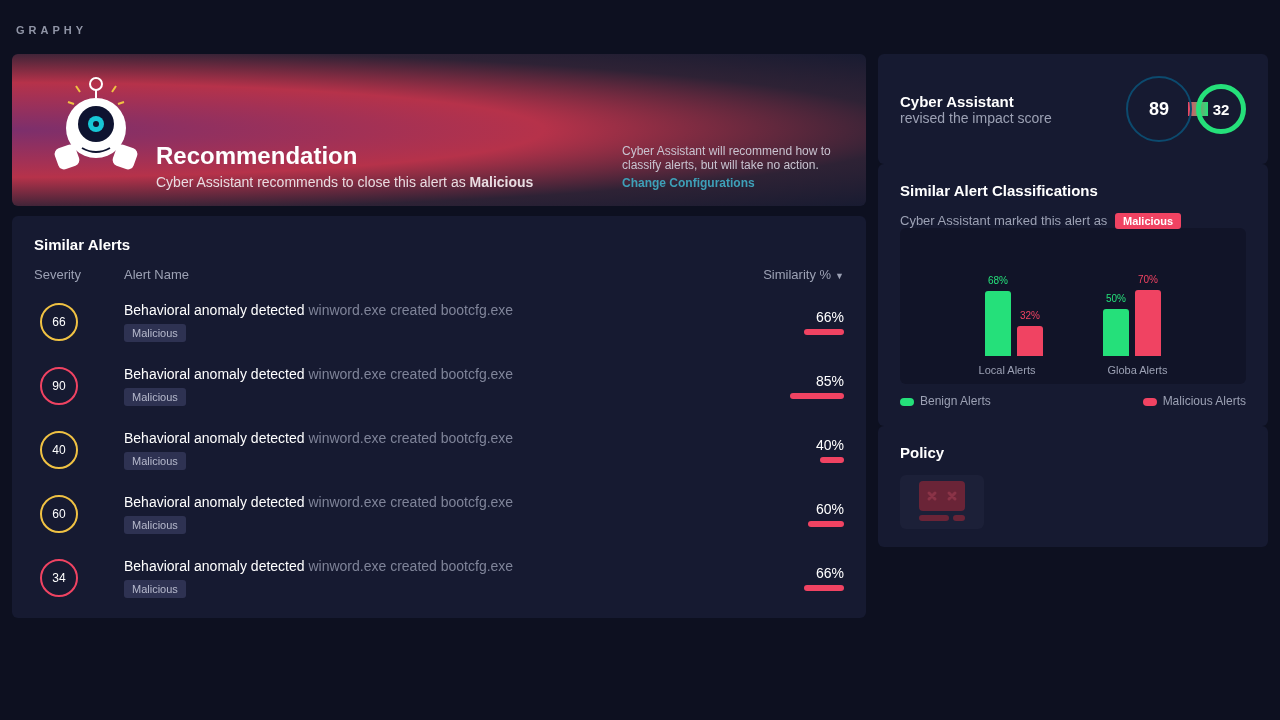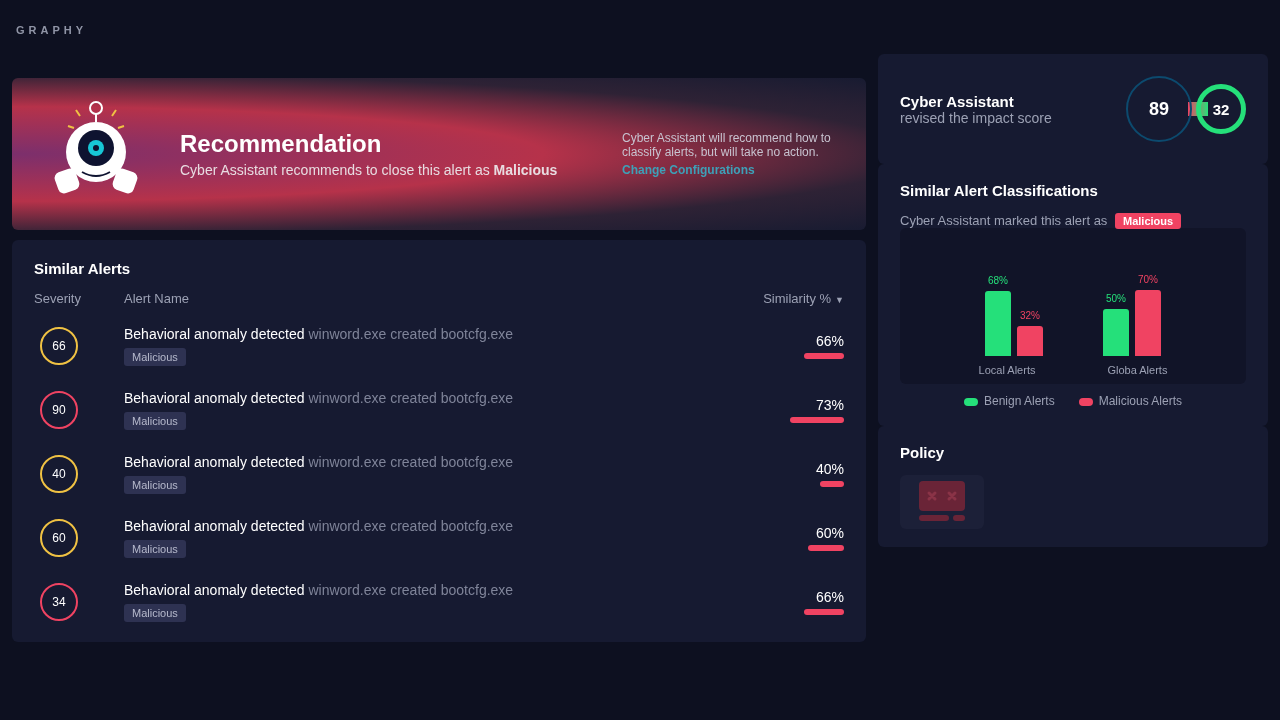--- a/index.html
+++ b/index.html
@@ -24,27 +24,25 @@
   grid-template-columns: 1fr 390px;
   gap: 12px;
 }
 .card {
   background: #161a31;
   border-radius: 6px;
   padding: 18px 22px;
 }
 .banner {
   display: flex;
-  align-items: center;
-  gap: 24px;
+  align-items: flex-end;
   border-radius: 6px;
   padding: 16px 24px;
   background: radial-gradient(ellipse at 0% 50%, #7c2f6c 0%, #b6324a 44%, #2e2235 75%, #181b31 100%);
   position: relative;
-  margin-top: 24px;
 }
 .banner .robot { width: 120px; height: 120px; flex-shrink: 0; }
 .banner h2 { font-size: 24px; font-weight: 600; margin-bottom: 4px; }
 .banner .subtitle { font-size: 14px; color: #e8dce1; }
 .banner .note { max-width: 220px; font-size: 12px; color: #c8c3d0; margin-left: auto; }
 .banner .note a { color: #3ea0b8; text-decoration: none; display: inline-block; margin-top: 4px; font-weight: 600; }
 .impact-card { display: flex; align-items: center; gap: 18px; padding: 22px; }
 .impact-card .text { flex: 1; }
 .impact-card .text .t1 { font-size: 15px; font-weight: 700; }
 .impact-card .text .t2 { font-size: 14px; color: #9ca1b4; }
@@ -102,21 +100,21 @@
   background: #111428; border-radius: 6px; padding: 18px 10px 8px;
 }
 .bars { display: flex; gap: 60px; justify-content: center; align-items: flex-end; height: 110px; }
 .pair { display: flex; gap: 6px; align-items: flex-end; }
 .barl { position: relative; text-align: center; }
 .barl .b { width: 26px; border-radius: 3px 3px 0 0; }
 .barl .v { position: absolute; top: -16px; left: 50%; transform: translateX(-50%); font-size: 10px; }
 .green .b { background: #25e07a; } .green .v { color: #25e07a; }
 .red .b { background: #f04362; } .red .v { color: #f04362; }
 .xlabels { display: flex; justify-content: center; gap: 72px; font-size: 11px; color: #9ca1b4; margin-top: 8px; }
-.legend { display: flex; justify-content: center; gap: 24px; font-size: 12px; color: #9ca1b4; margin-top: 10px; }
+.legend { display: flex; justify-content: space-between; gap: 24px; font-size: 12px; color: #9ca1b4; margin-top: 10px; }
 .legend span::before { content: ""; display: inline-block; width: 14px; height: 8px; border-radius: 4px; margin-right: 6px; vertical-align: middle; }
 .legend .g::before { background: #25e07a; }
 .legend .r::before { background: #f04362; }
 .policy .inner { display: flex; gap: 12px; }
 .policy .msgbox { background: #1c2038; border-radius: 6px; padding: 14px; flex: 1; }
 .policy .msgbox .pt { font-size: 14px; font-weight: 700; margin-bottom: 4px; }
 .policy .msgbox .pd { font-size: 12px; color: #9ca1b4; line-height: 1.4; }
 .policy .ico { width: 84px; background: #1c2038; border-radius: 6px; display: flex; align-items: center; justify-content: center; }
 .policy .ico svg { width: 54px; height: 54px; }
 .caret { display: inline-block; margin-left: 4px; }
@@ -173,21 +171,21 @@
               <div class="pct">66%</div>
               <div class="bar" style="width:40px"></div>
             </div>
           </div>
           <div class="arow">
             <div>
               <div class="sev-ring" style="border-color:#f04362">90</div>
             </div>
             <div class="alert-name"><span>Behavioral anomaly detected</span> <span class="detail">winword.exe created bootcfg.exe</span><br><span class="tag">Malicious</span></div>
             <div class="sim">
-              <div class="pct">73%</div>
+              <div class="pct">85%</div>
               <div class="bar" style="width:54px"></div>
             </div>
           </div>
           <div class="arow">
             <div>
               <div class="sev-ring" style="border-color:#f0c243">40</div>
             </div>
             <div class="alert-name"><span>Behavioral anomaly detected</span> <span class="detail">winword.exe created bootcfg.exe</span><br><span class="tag">Malicious</span></div>
             <div class="sim">
               <div class="pct">40%</div>

